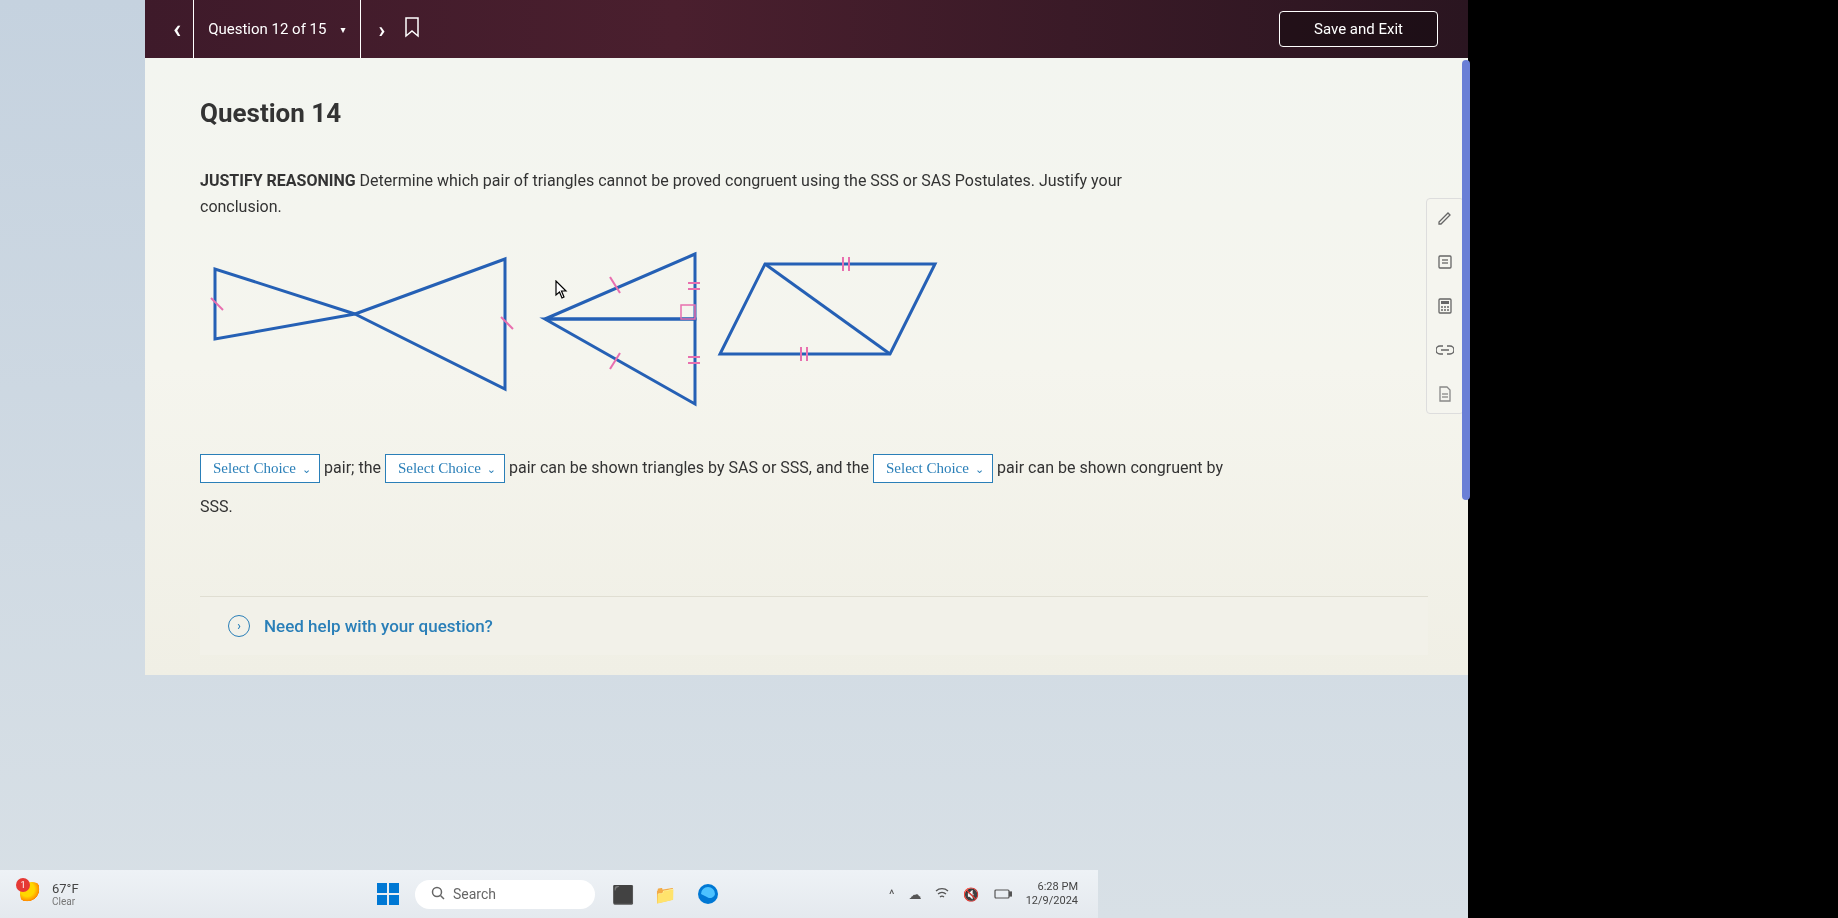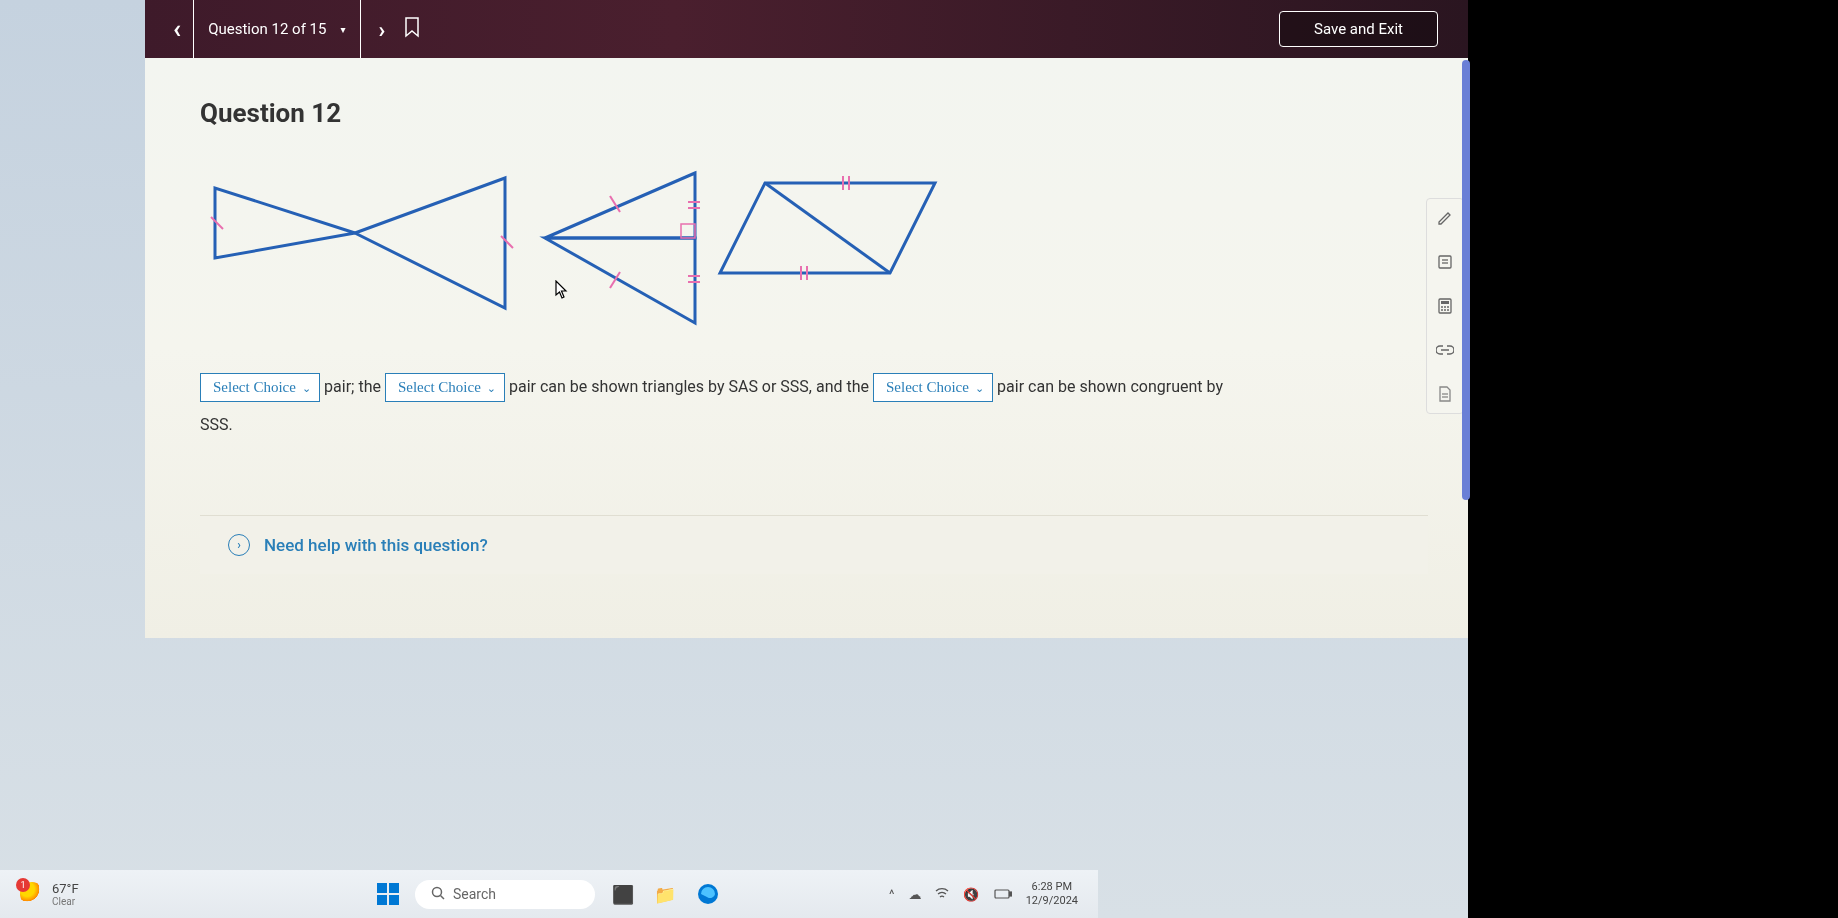--- a/index.html
+++ b/index.html
@@ -315,21 +315,21 @@
       color: #444;
     }
     
     .tray-icon {
       font-size: 13px;
       cursor: pointer;
       color: #555;
     }
     
     .time-block {
-      text-align: center;
+      text-align: right;
       line-height: 1.3;
       font-size: 11px;
     }
     
     .cursor-arrow {
       position: absolute;
       top: 222px;
       left: 410px;
       font-size: 18px;
       color: #000;
@@ -373,22 +373,25 @@
     </div>
 
     <div class="content-area">
 
       <div class="cursor-arrow">
         <svg width="16" height="20" viewBox="0 0 16 20" fill="none" stroke="#000" stroke-width="1.2">
           <path d="M1 1 L1 15 L4.5 12 L7 18 L9 17 L6.5 11 L11 11 Z" fill="#fff"></path>
         </svg>
       </div>
 
-      <h2 class="question-title">Question 12</h2>
-
+      <h2 class="question-title">Question 14</h2>
+
+      <p class="question-text">
+        <span class="justify">JUSTIFY REASONING</span><span> Determine which pair of triangles cannot be proved congruent using the SSS or SAS Postulates. Justify your conclusion.</span>
+      </p>
 
       <div class="figures">
         <svg class="figure-svg" width="310" height="150" viewBox="0 0 310 150">
           <polygon points="10,20 10,90 150,65" fill="none" stroke="#2560b5" stroke-width="3"></polygon>
           <polygon points="150,65 300,10 300,140" fill="none" stroke="#2560b5" stroke-width="3"></polygon>
           <line x1="6" y1="49" x2="18" y2="61" stroke="#e86faf" stroke-width="2"></line>
           <line x1="296" y1="68" x2="308" y2="80" stroke="#e86faf" stroke-width="2"></line>
         </svg>
 
         <svg class="figure-svg" width="180" height="160" viewBox="0 0 180 160">
@@ -418,21 +421,21 @@
           <span>Select Choice</span><span class="caret">⌄</span>
         </span><span> pair; the </span><span class="select-choice">
           <span>Select Choice</span><span class="caret">⌄</span>
         </span><span> pair can be shown triangles by SAS or SSS, and the </span><span class="select-choice">
           <span>Select Choice</span><span class="caret">⌄</span>
         </span><span> pair can be shown congruent by SSS.</span>
       </div>
 
       <div class="help-bar">
         <span class="circle-chevron">›</span>
-        <span>Need help with this question?</span>
+        <span>Need help with your question?</span>
       </div>
 
       <div class="right-toolbar">
         <div class="tool-icon">
           <svg width="16" height="16" viewBox="0 0 16 16" fill="none" stroke="#666" stroke-width="1.3">
               <path d="M2 14 L4 14 L13 5 L11 3 L2 12 Z"></path>
             </svg>
         </div>
         <div class="tool-icon">
           <svg width="16" height="16" viewBox="0 0 16 16" fill="none" stroke="#666" stroke-width="1.3">

